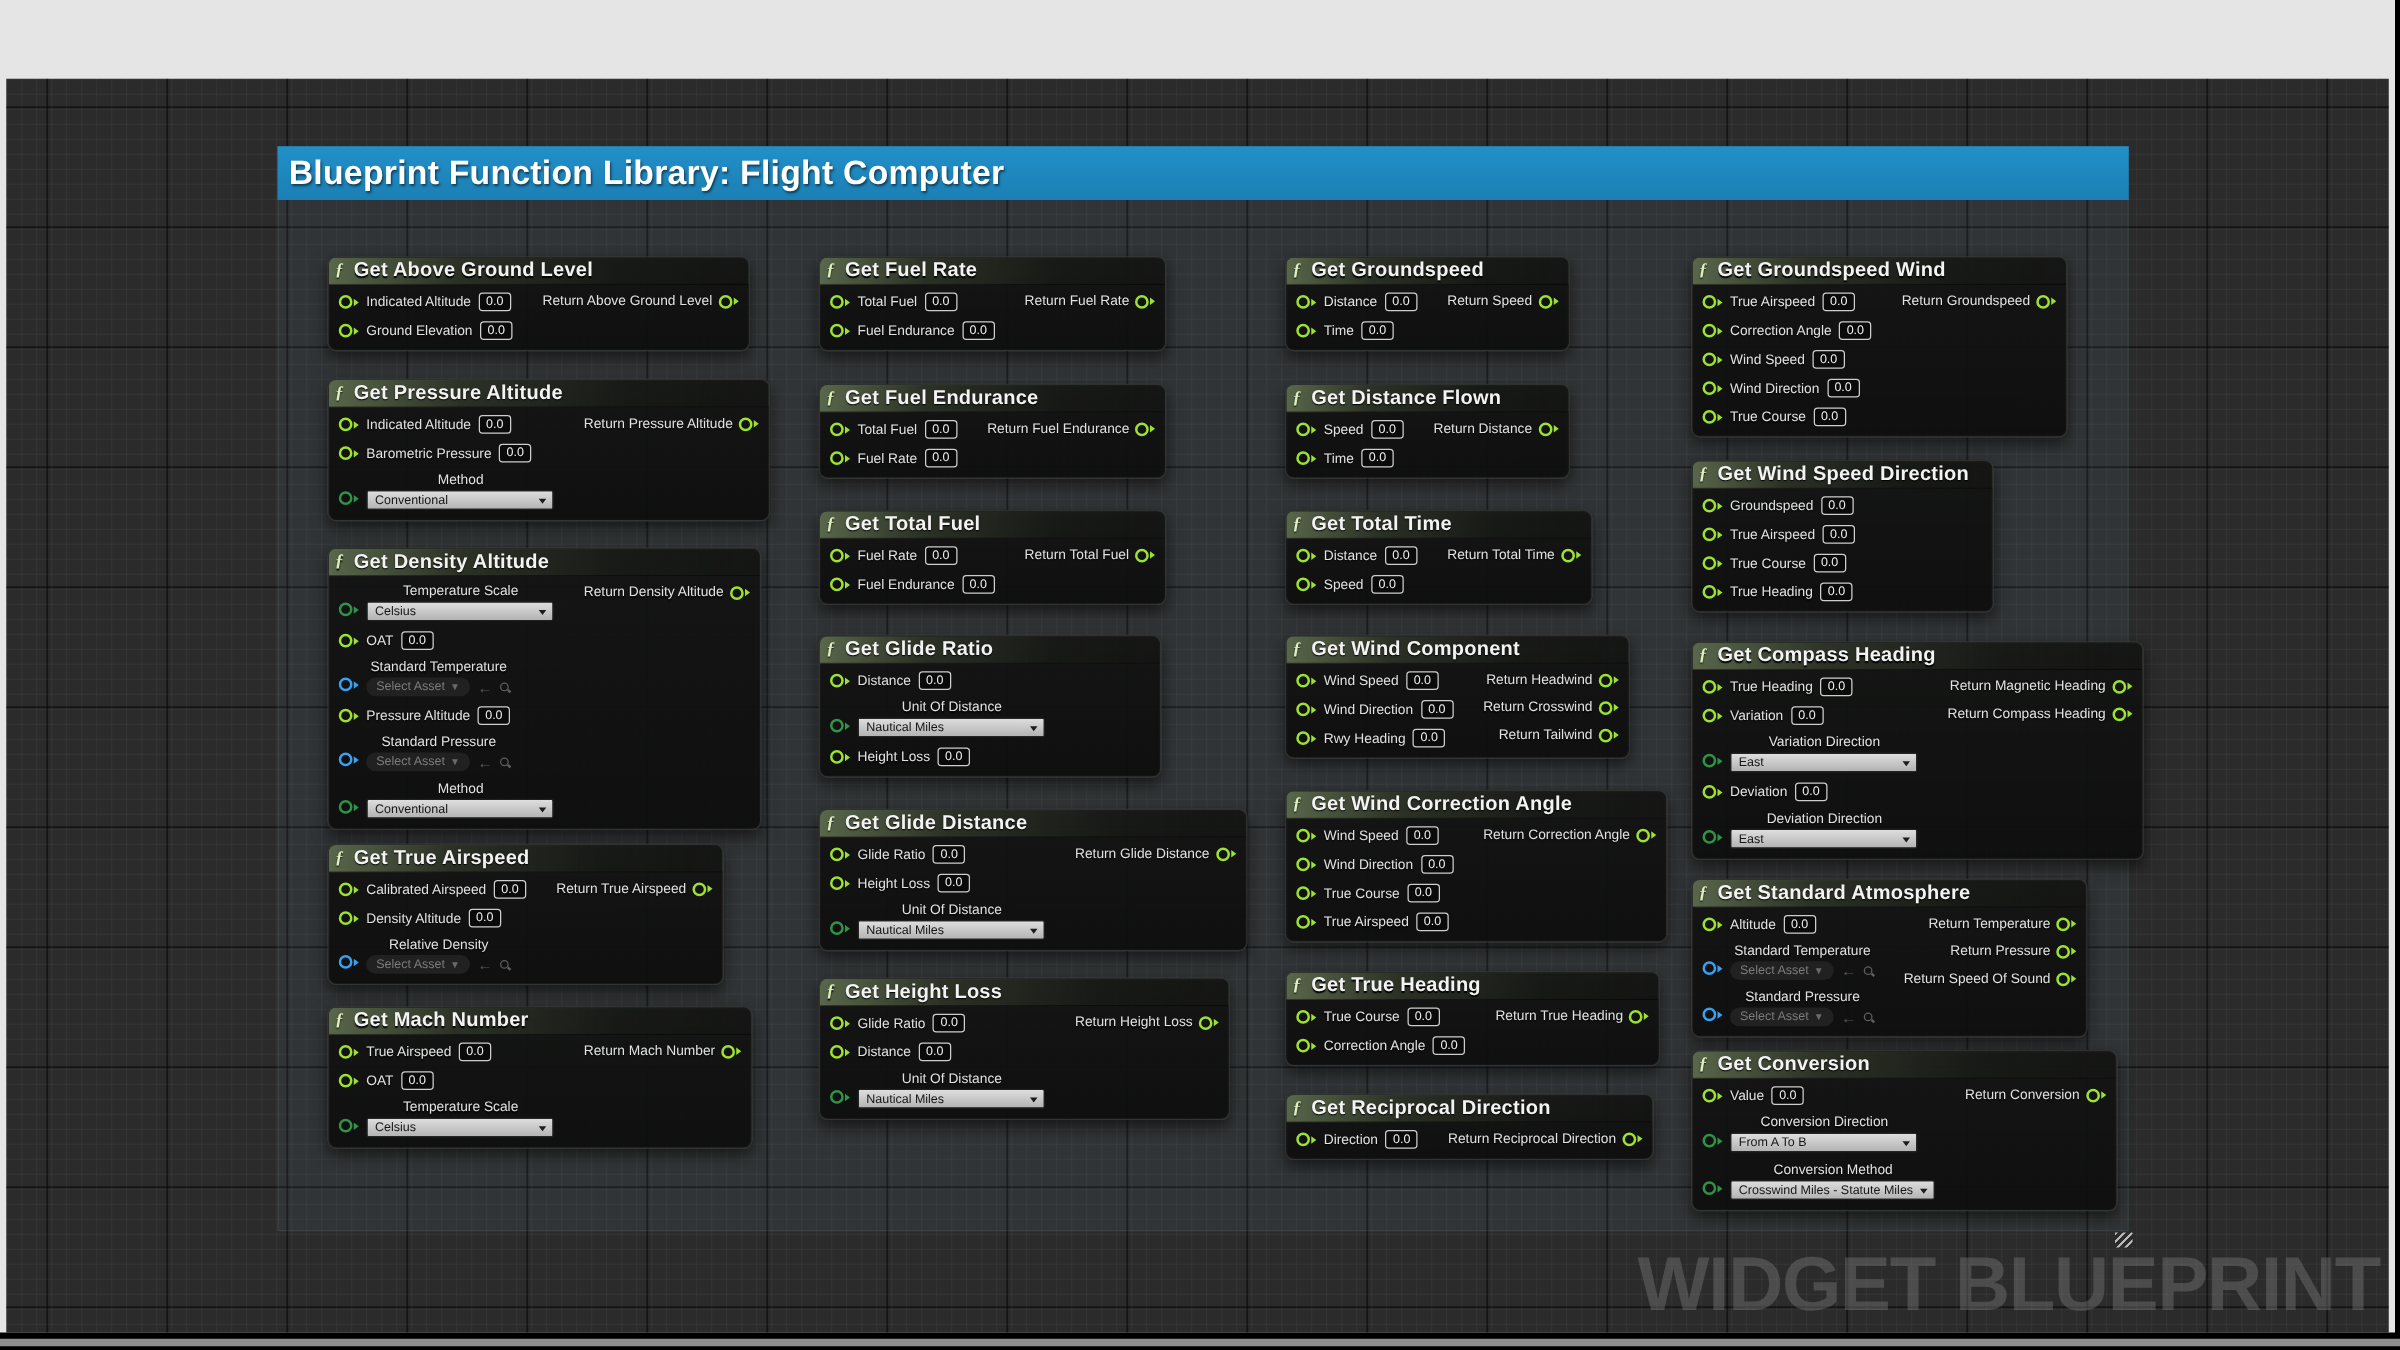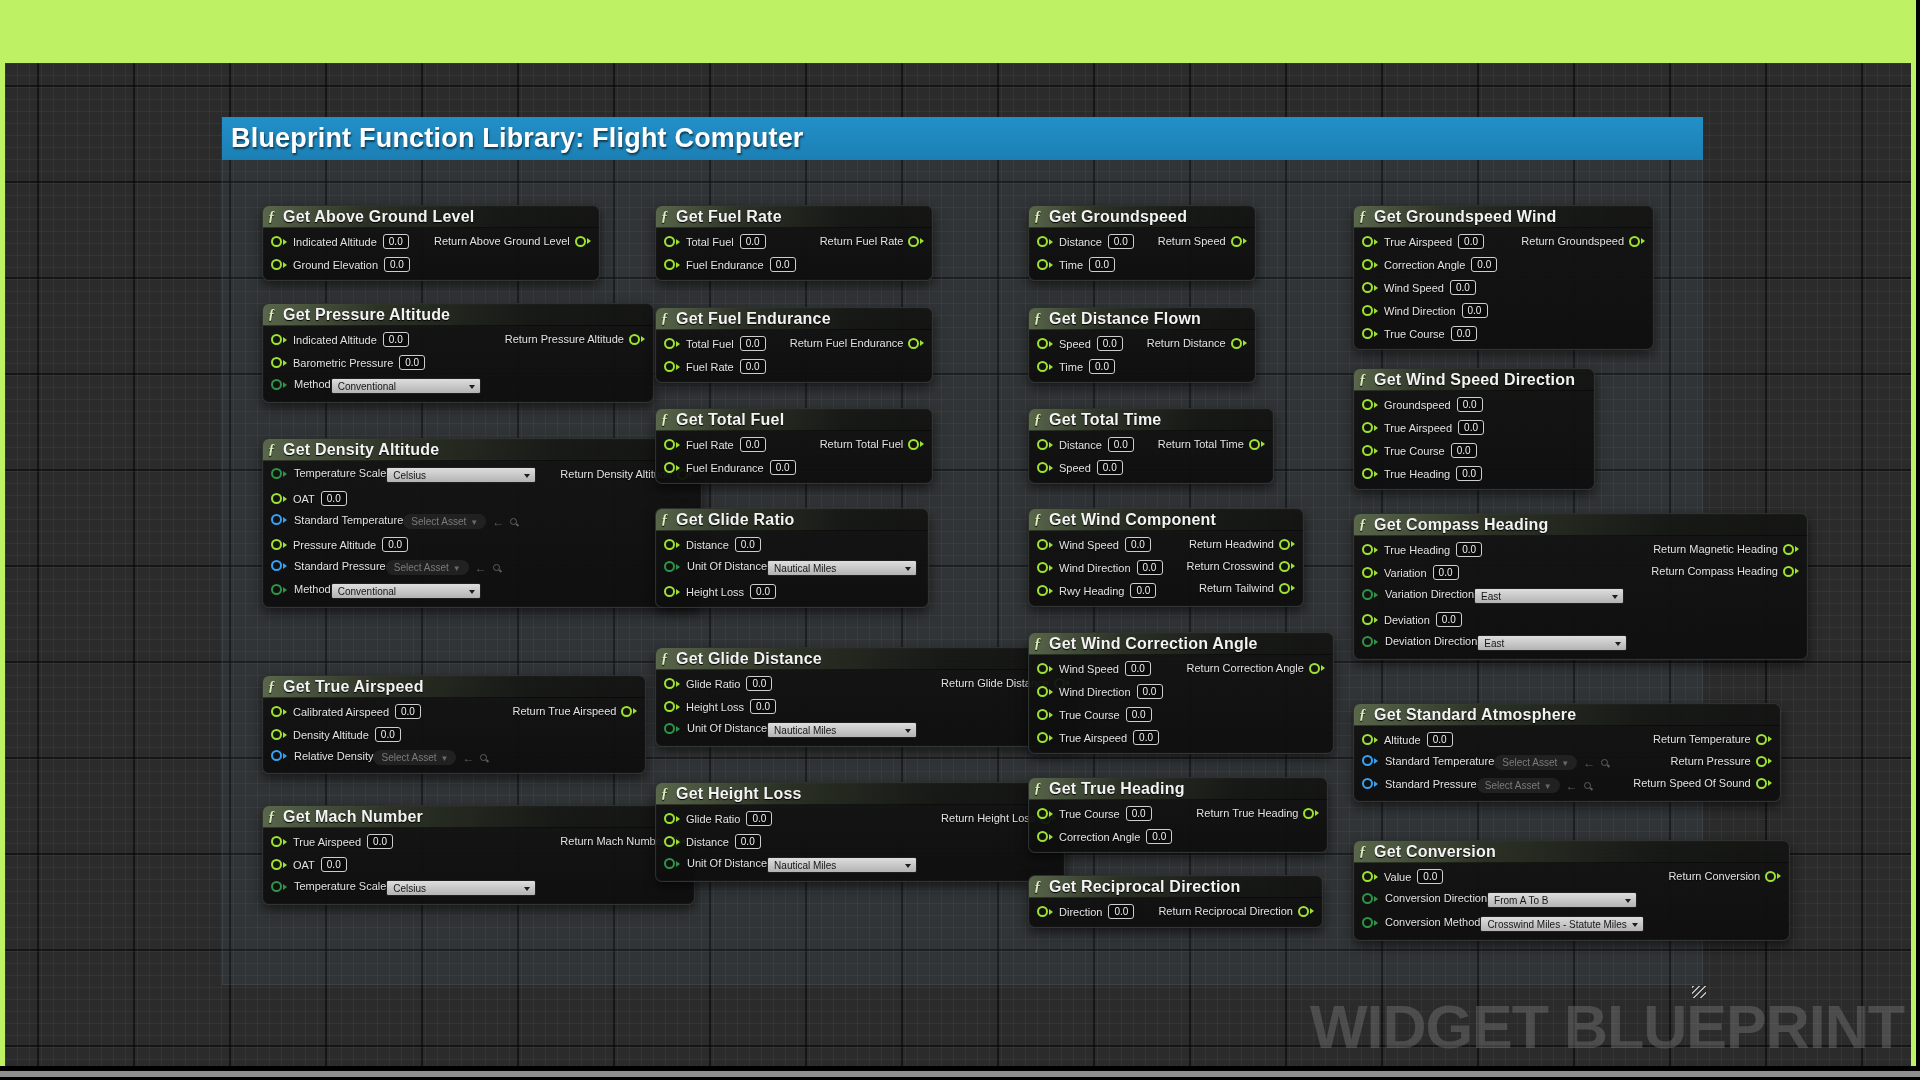--- a/index.html
+++ b/index.html
@@ -1,17 +1,17 @@
 <!DOCTYPE html>
 <html style="--pin-float: #9de22f; --pin-enum: #2f9447; --pin-object: #38a1f0;"><head>
 <meta charset="utf-8">
 <style>
   html,body{margin:0;padding:0;background:#000;width:1920px;height:1080px;overflow:hidden;
     font-family:"Liberation Sans",sans-serif;-webkit-font-smoothing:antialiased;}
-  .stage{position:relative;width:1916px;height:1080px;background:#bef264;}
+  .stage{position:relative;width:1916px;height:1080px;background:#e5e5e5;}
 
   
   .grid{position:absolute;left:5px;right:5px;top:63px;bottom:14px;background-color:#2b2b2b;
     background-image:
       linear-gradient(rgba(255,255,255,0.045) 1px, transparent 1px),
       linear-gradient(90deg, rgba(255,255,255,0.045) 1px, transparent 1px),
       linear-gradient(rgba(0,0,0,0.50) 2px, transparent 2px),
       linear-gradient(90deg, rgba(0,0,0,0.50) 2px, transparent 2px);
     background-size:12px 12px,12px 12px,96px 96px,96px 96px;
     background-position:0 0,0 0,32px 22px,32px 22px;}
@@ -46,21 +46,21 @@
     border-bottom:1px solid rgba(0,0,0,0.45);}
   .fn-icon{font-family:"Liberation Serif",serif;font-style:italic;font-weight:700;font-size:14px;
     color:#dff0bf;text-shadow:0 1px 1px #000;}
   .node-title{margin-left:8px;font-size:16px;font-weight:700;color:#f3f3f3;letter-spacing:0.2px;
     text-shadow:0 1px 1px #000;white-space:nowrap;}
   .node-body{display:flex;justify-content:space-between;gap:14px;padding:2px 3px 4px 3px;}
   .in-col,.out-col{display:flex;flex-direction:column;}
   .row{display:flex;align-items:center;gap:6px;margin:4px 5px;height:15px;white-space:nowrap;}
   .row.widget-row{align-items:flex-end;height:auto;}
   .row.widget-row .pin{margin-bottom:4px;}
-  .stack{display:flex;flex-direction:row;}
+  .stack{display:flex;flex-direction:column;align-items:center;}
   .stack .lbl{margin:0 0 2px 1px;}
   .out-row{display:flex;align-items:center;justify-content:flex-end;gap:5px;margin:4px 5px;height:14px;white-space:nowrap;}
   .lbl{font-size:11px;color:#e2e2e2;text-shadow:0 1px 1px rgba(0,0,0,0.8);}
   .pin{display:inline-flex;align-items:center;flex:none;}
   .pin .ring{width:7px;height:7px;border-radius:50%;border:2px solid var(--c);display:inline-block;}
   .pin .tri{width:0;height:0;border-left:4px solid var(--c);border-top:3px solid transparent;
     border-bottom:3px solid transparent;margin-left:1px;display:inline-block;}
   .valbox{font-size:10px;color:#efefef;background:rgba(8,8,8,0.75);border:1px solid #cecece;
     border-radius:3px;height:13px;line-height:13px;padding:0 5px;min-width:14px;}
   .dropdown{position:relative;width:150px;height:16px;line-height:16px;box-sizing:border-box;

